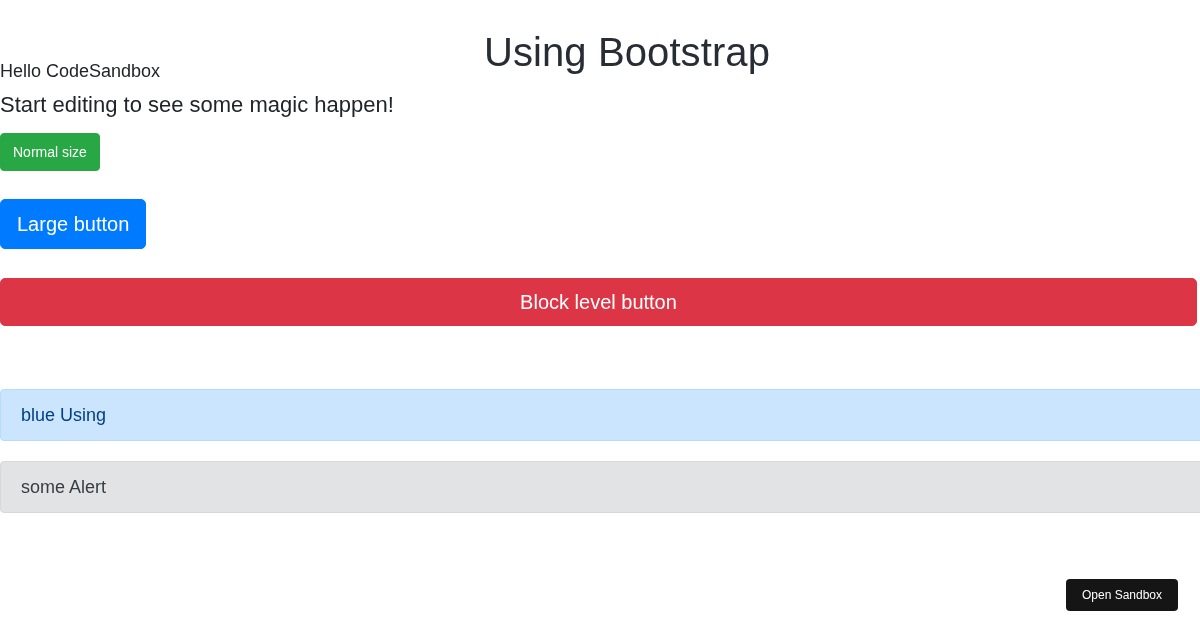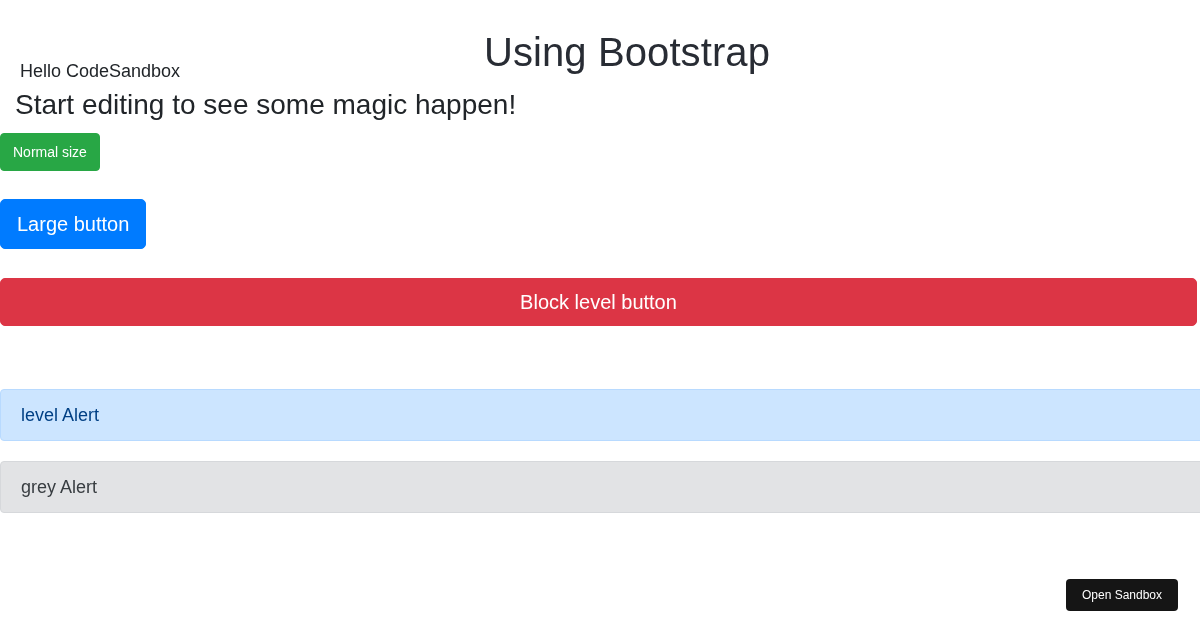--- a/index.html
+++ b/index.html
@@ -41,34 +41,32 @@
   }
 
   
   .hello-line {
     position: absolute;
     left: 0;
     top: 60px;
     font-size: 18px;
     line-height: 22px;
     color: #212529;
-    padding-left: 20px;
   }
 
   .subtitle {
     position: absolute;
     left: 0;
     top: 87px;
     margin: 0;
-    font-size: 28px;
+    font-size: 22px;
     line-height: 36px;
     font-weight: normal;
     color: #212529;
     white-space: nowrap;
-    padding-left: 15px;
   }
 
   
   .btn {
     display: inline-flex;
     align-items: center;
     justify-content: center;
     box-sizing: border-box;
     border: 1px solid transparent;
     border-radius: 4px;
@@ -182,22 +180,22 @@
 
   <h2 class="subtitle">Start editing to see some magic happen!</h2>
 
   <button class="btn btn-normal">Normal size</button>
 
   <button class="btn btn-block">Block level button</button>
 
   <button class="btn btn-large">Large button</button>
 
   <div class="alert alert-blue">
-    <span>level Alert</span>
+    <span>blue Using</span>
   </div>
 
   <div class="alert alert-grey">
-    <span>grey Alert</span>
+    <span>some Alert</span>
   </div>
 
   <button class="open-sandbox-btn">Open Sandbox</button>
 
 </div>
 
 </body></html>

